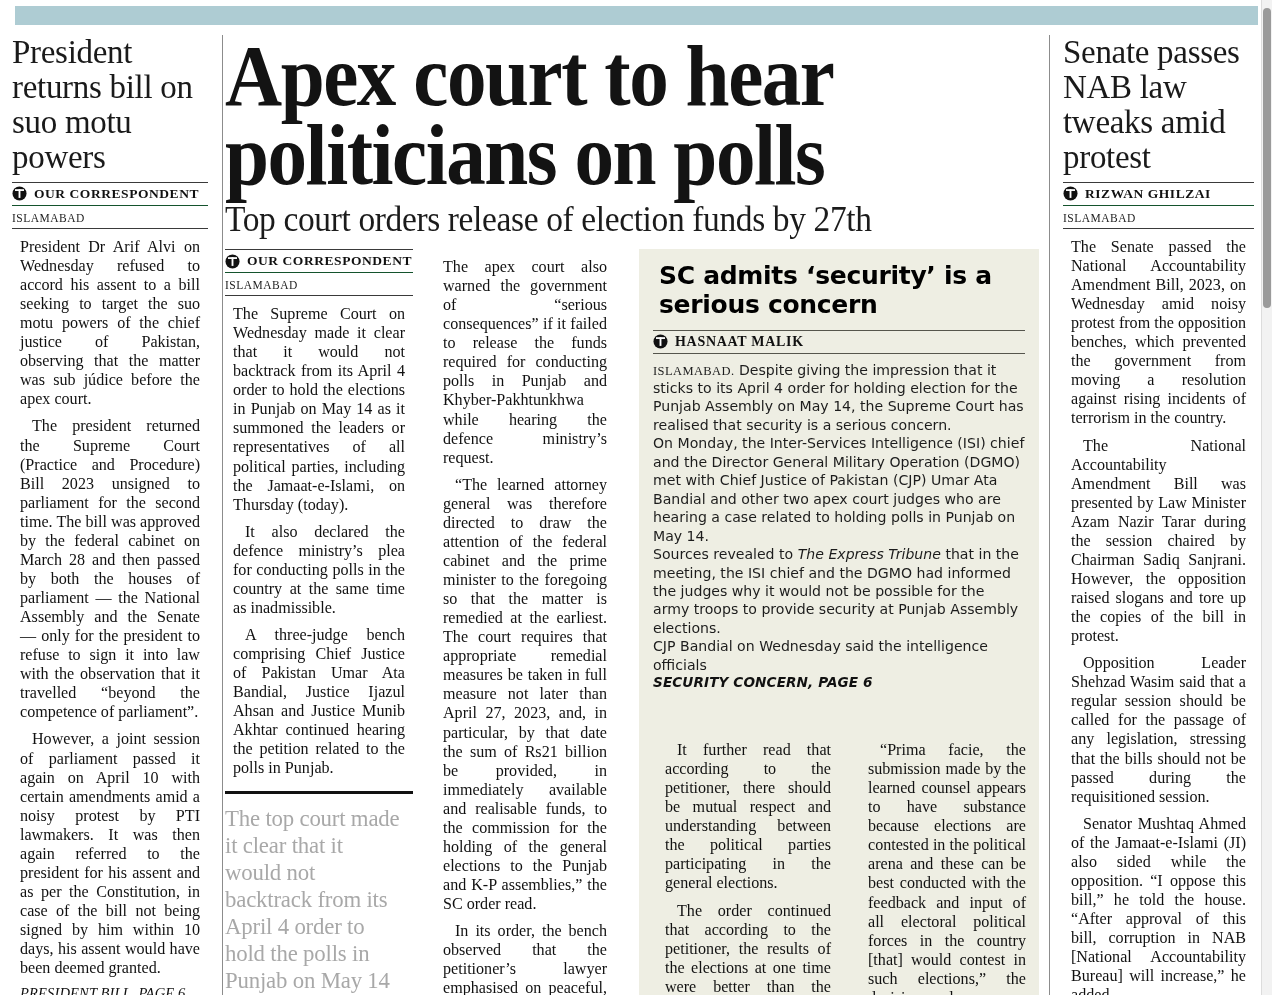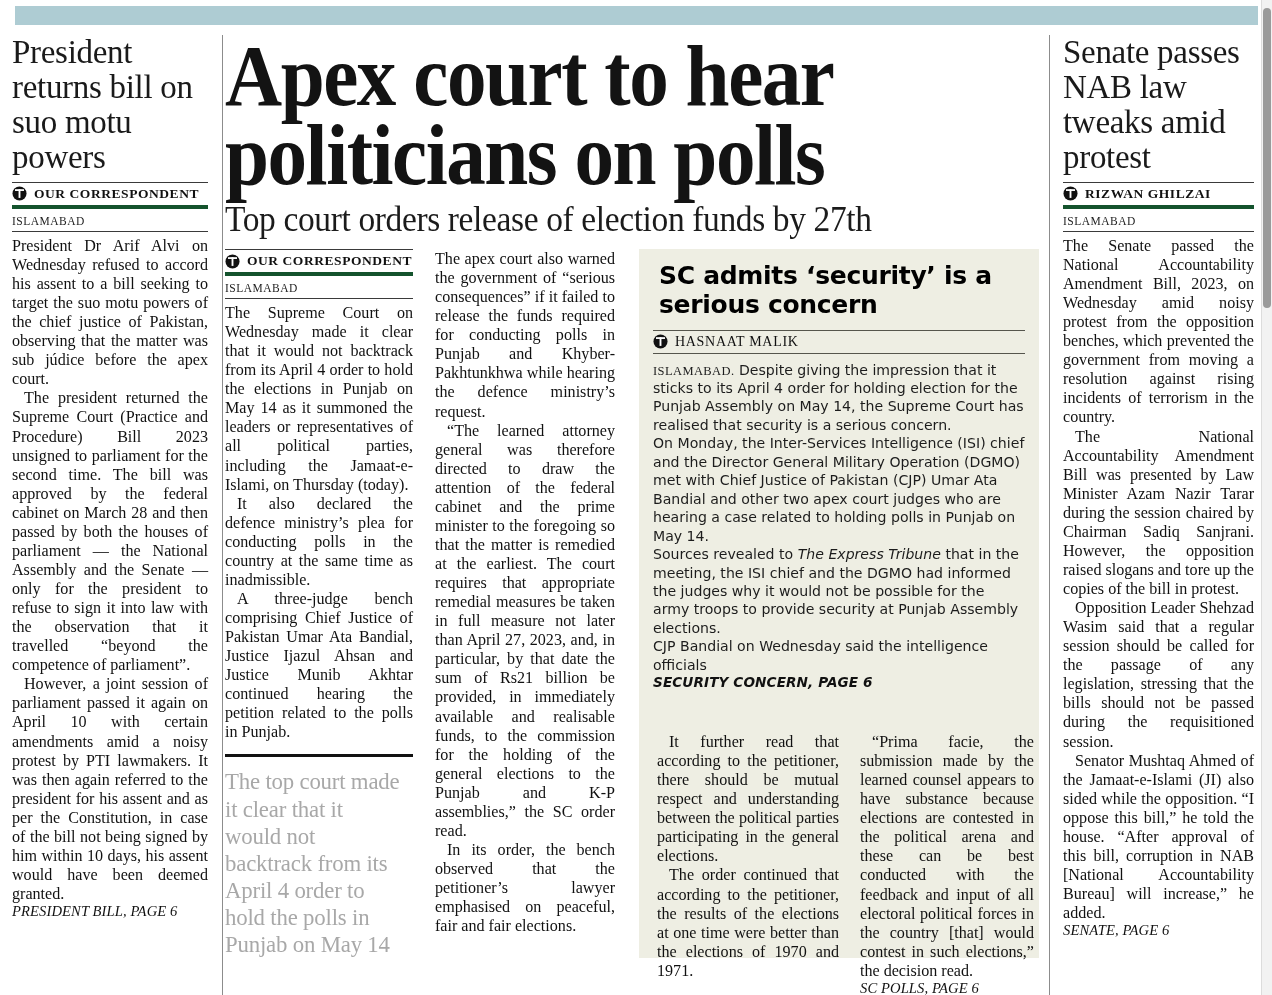--- a/index.html
+++ b/index.html
@@ -59,21 +59,21 @@
     line-height: 1.06;
     font-weight: 400;
     color: #1a1a1a;
     letter-spacing: -0.3px;
     margin-bottom: 7px;
   }
   .byline-rule-top { border-top: 1px solid #3a3a3a; }
   .byline {
     display: flex; align-items: center; gap: 7px;
     padding: 3px 0 3px 0;
-    border-bottom: 4px solid #14532d;
+    border-bottom: 1px solid #14532d;
   }
   .byline-name {
     font-family: "Liberation Serif", "DejaVu Serif", serif;
     font-size: 13.5px;
     font-weight: 700;
     letter-spacing: 0.55px;
     color: #111;
   }
   .dateline-row {
     padding: 2px 0 2px 0;
@@ -93,21 +93,21 @@
 
   .body-text {
     font-family: "Liberation Serif", "DejaVu Serif", serif;
     font-size: 16.1px;
     line-height: 1.185;
     color: #111;
     text-align: justify;
     hyphens: auto;
     -webkit-hyphens: auto;
   }
-  .body-text p { text-indent: 12px; margin: 0; }
+  .body-text p { text-indent: 12px; margin: 8px; }
   .body-text p.first { text-indent: 0; }
   .jumpline {
     font-style: italic;
     font-size: 14.6px;
     letter-spacing: 0.1px;
     text-indent: 0 !important;
     text-align: left;
     color: #111;
   }
 
@@ -154,21 +154,21 @@
     line-height: 1.17;
     color: #000000;
     letter-spacing: -0.3px;
     margin-bottom: 10px;
     margin-left: 6px;
   }
   .sidebox .byline { border-bottom: 1px solid #55554c; }
   .sidebox .byline-rule-top { border-top: 1px solid #55554c; }
   .sidebox-byline-name {
     font-family: "Liberation Serif", "DejaVu Serif", serif;
-    font-size: 14px; font-weight: 400; letter-spacing: 0.7px; color: #111;
+    font-size: 14px; font-weight: 700; letter-spacing: 0.7px; color: #111;
   }
   .sidebox-body {
     font-family: "DejaVu Sans", "Liberation Sans", sans-serif;
     font-size: 14.1px;
     line-height: 1.31;
     color: #1c1c1c;
     margin-top: 7px;
   }
   .sidebox-body p { margin: 0; }
   .sidebox-body .dl {

